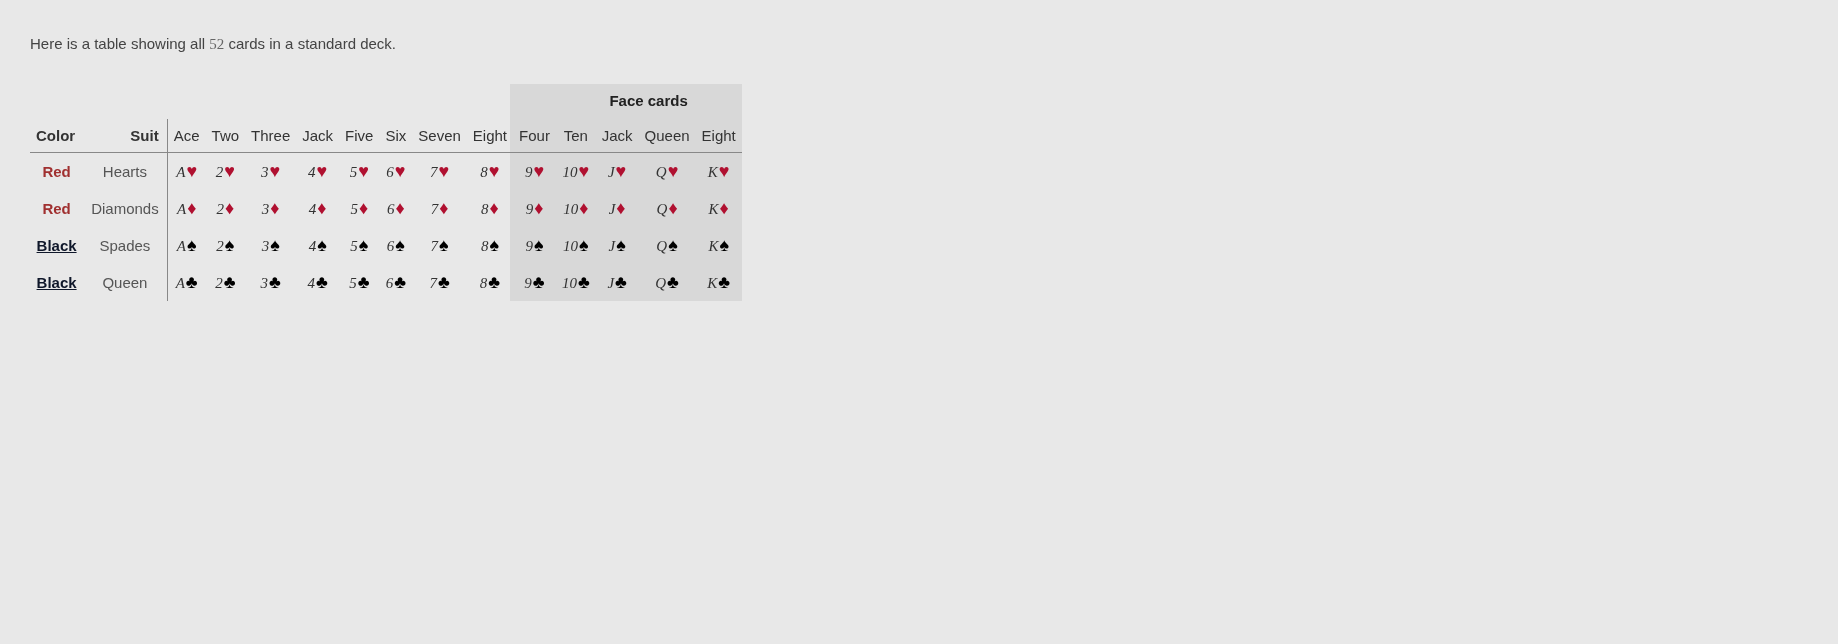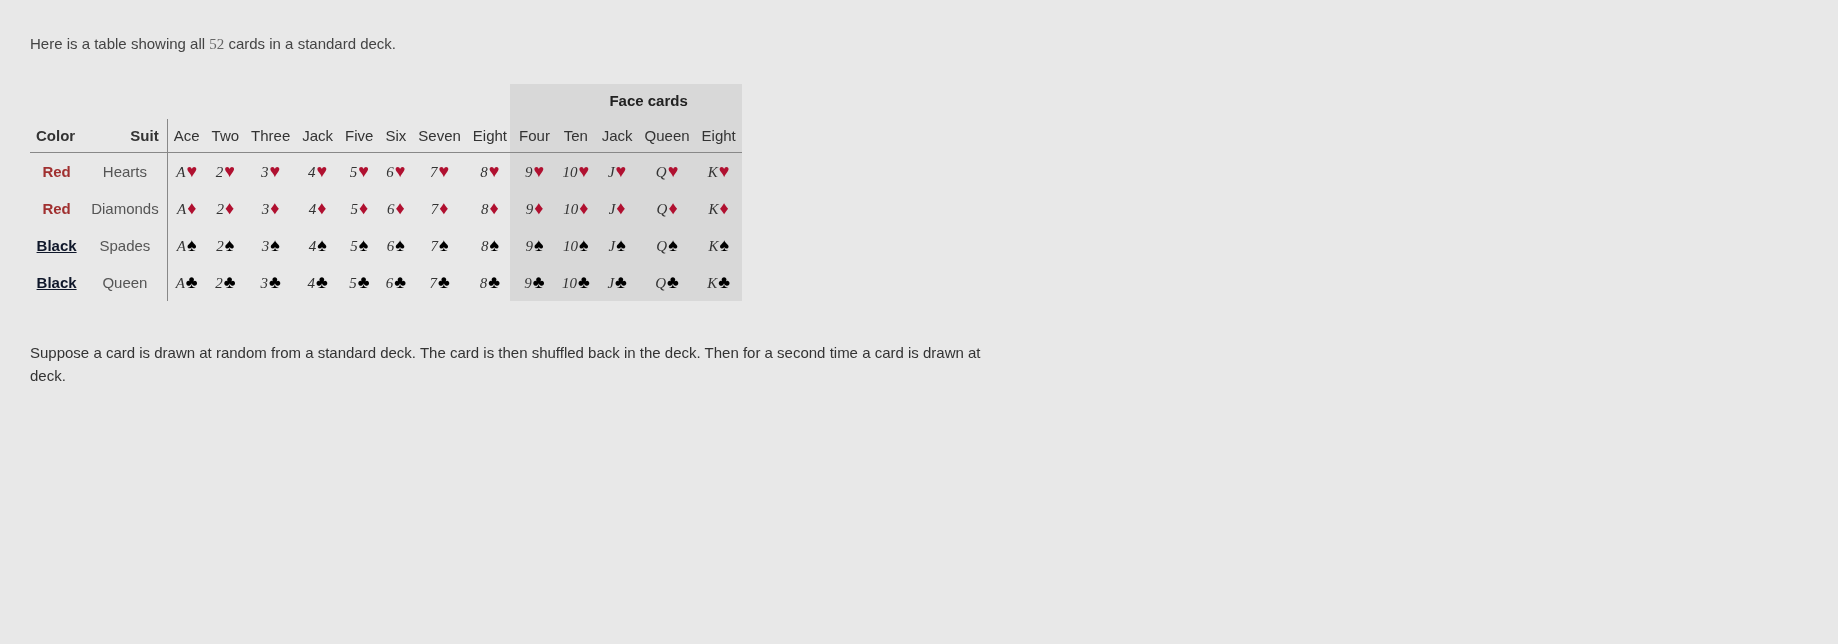--- a/index.html
+++ b/index.html
@@ -201,20 +201,16 @@
           <td class="card-cell"><span class="card-rank">10</span><span class="suit-sym suit-black">♣</span></td>
           <td class="card-cell"><span class="card-rank">J</span><span class="suit-sym suit-black">♣</span></td>
           <td class="card-cell"><span class="card-rank">Q</span><span class="suit-sym suit-black">♣</span></td>
           <td class="card-cell"><span class="card-rank">K</span><span class="suit-sym suit-black">♣</span></td>
         </tr>
       </tbody>
   </table>
 </div>
 
 <div class="question-block">
-  <p>
-    <span>Suppose a card is drawn at random from a standard deck. The card is then shuffled back in the deck. Then for a second time a card is drawn at</span><br>
-    <span>deck.</span>
-  </p>
 </div>
 
 
 
 
 </body></html>

